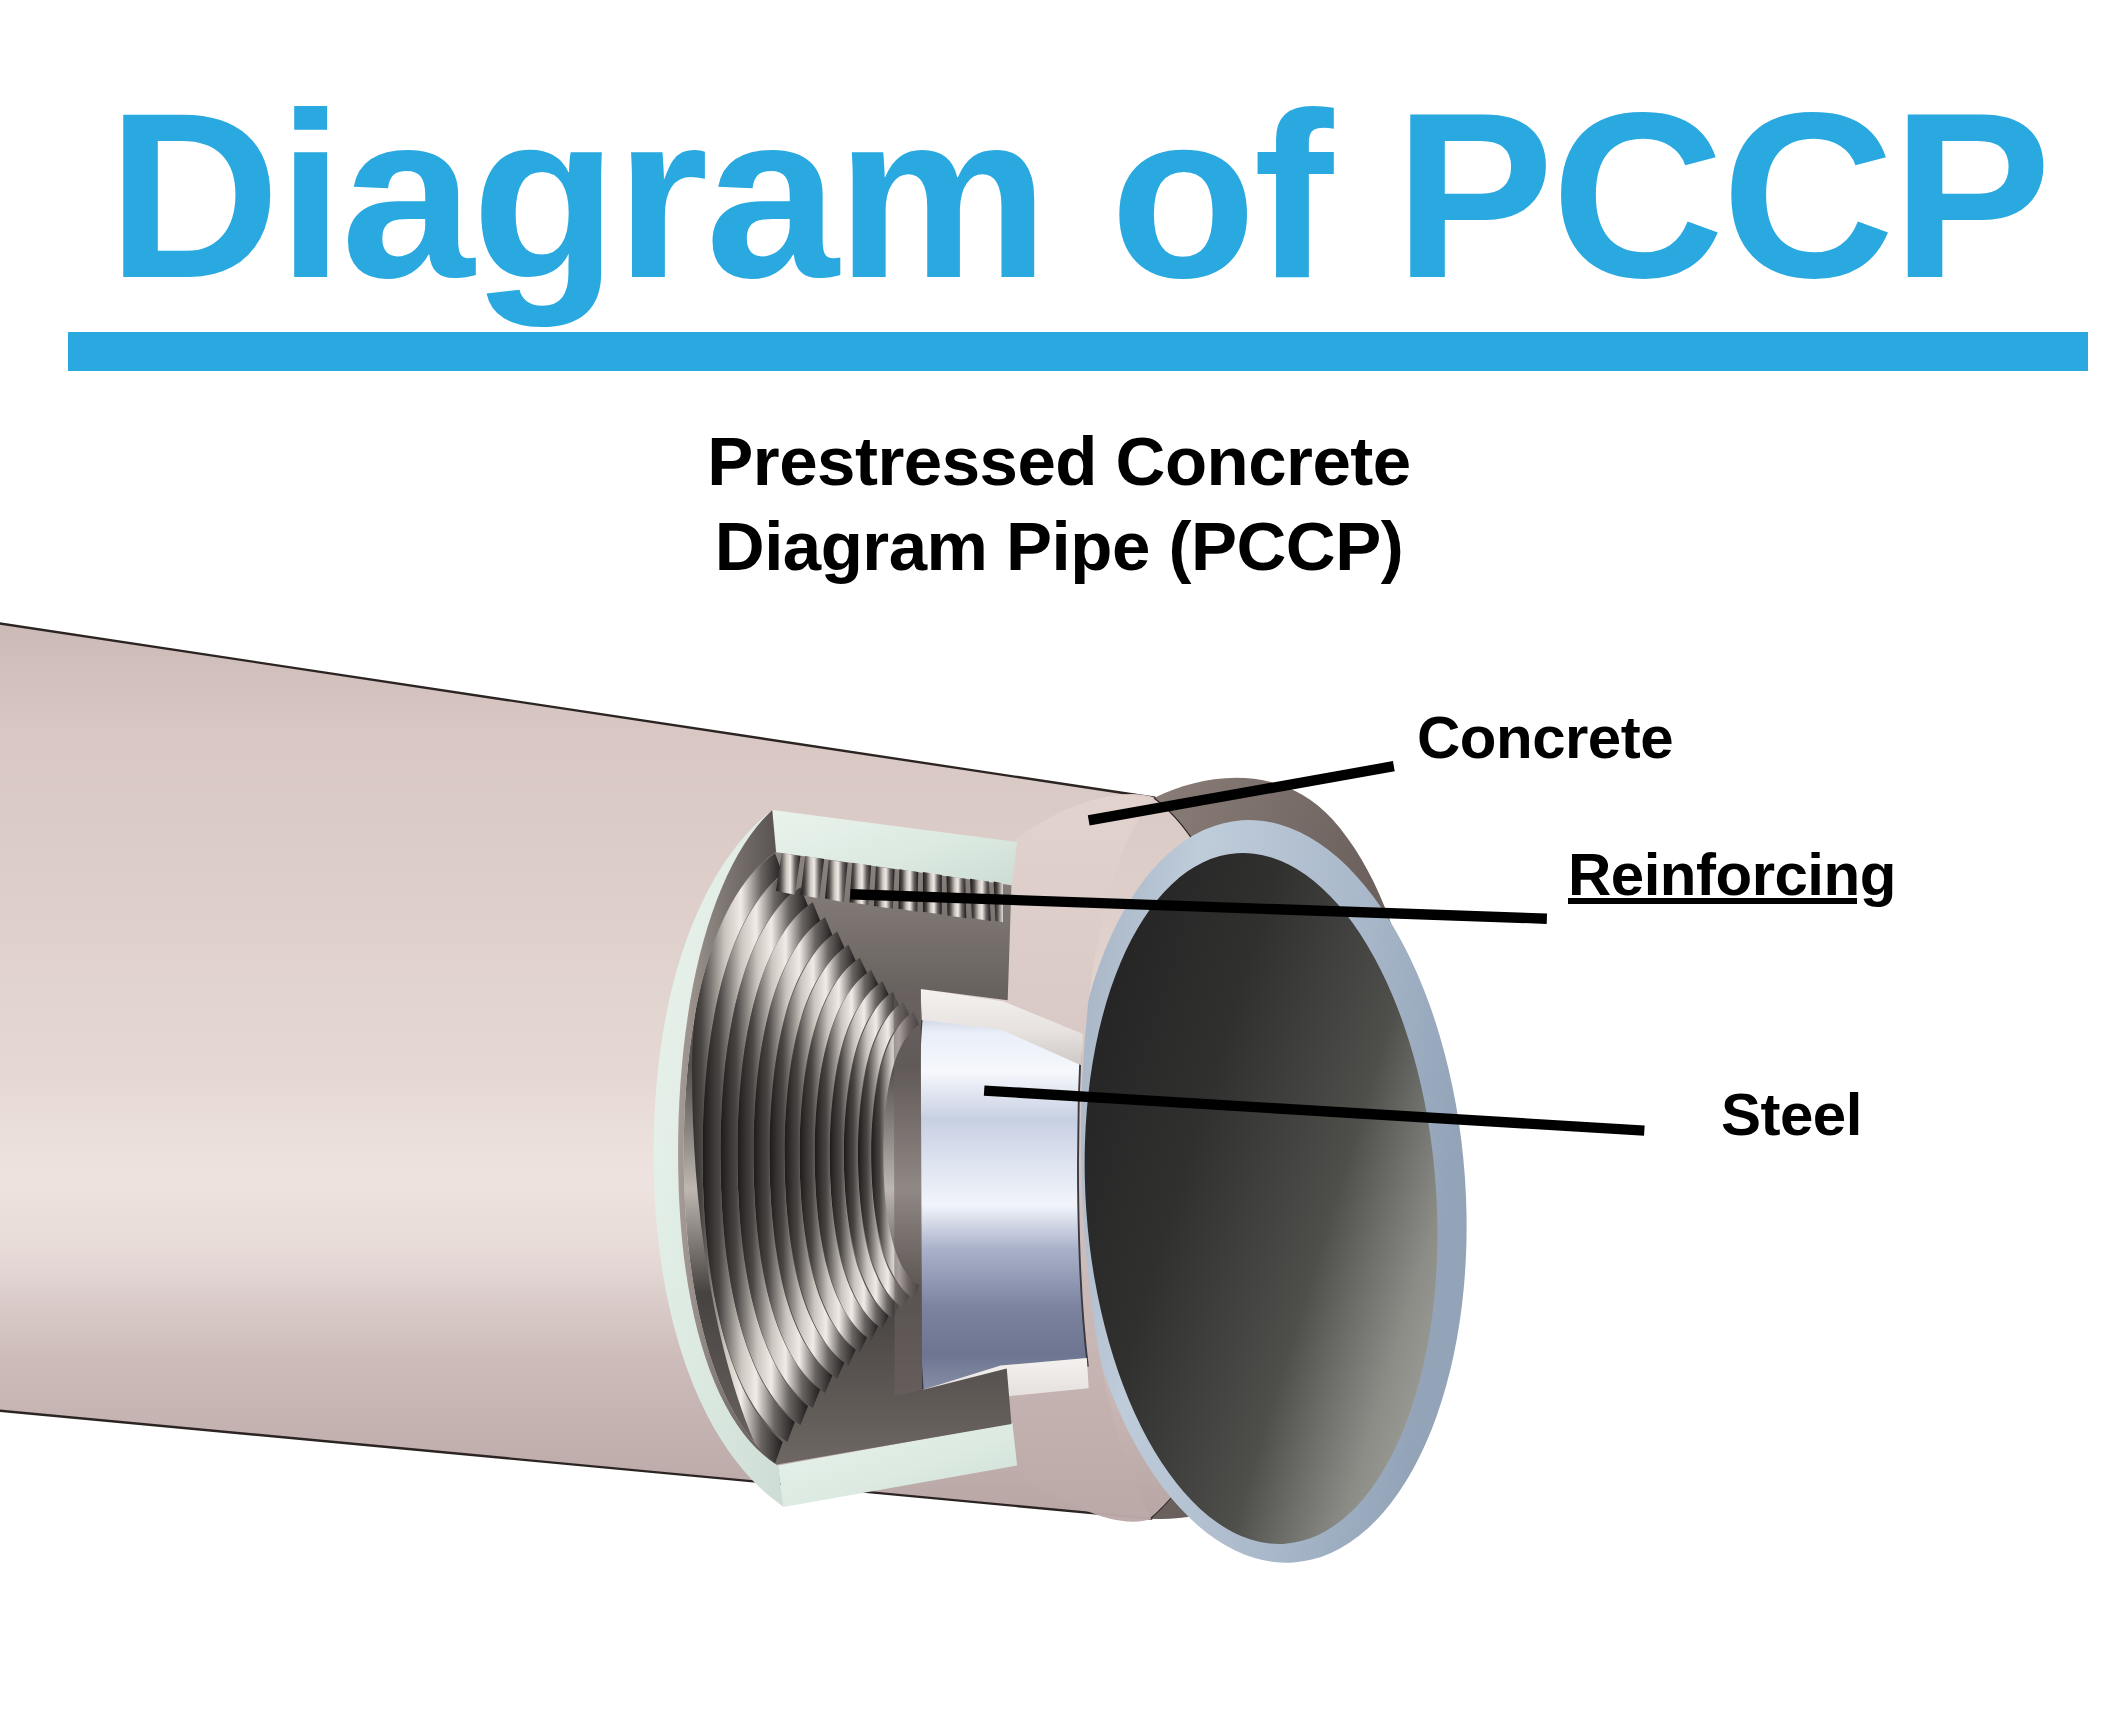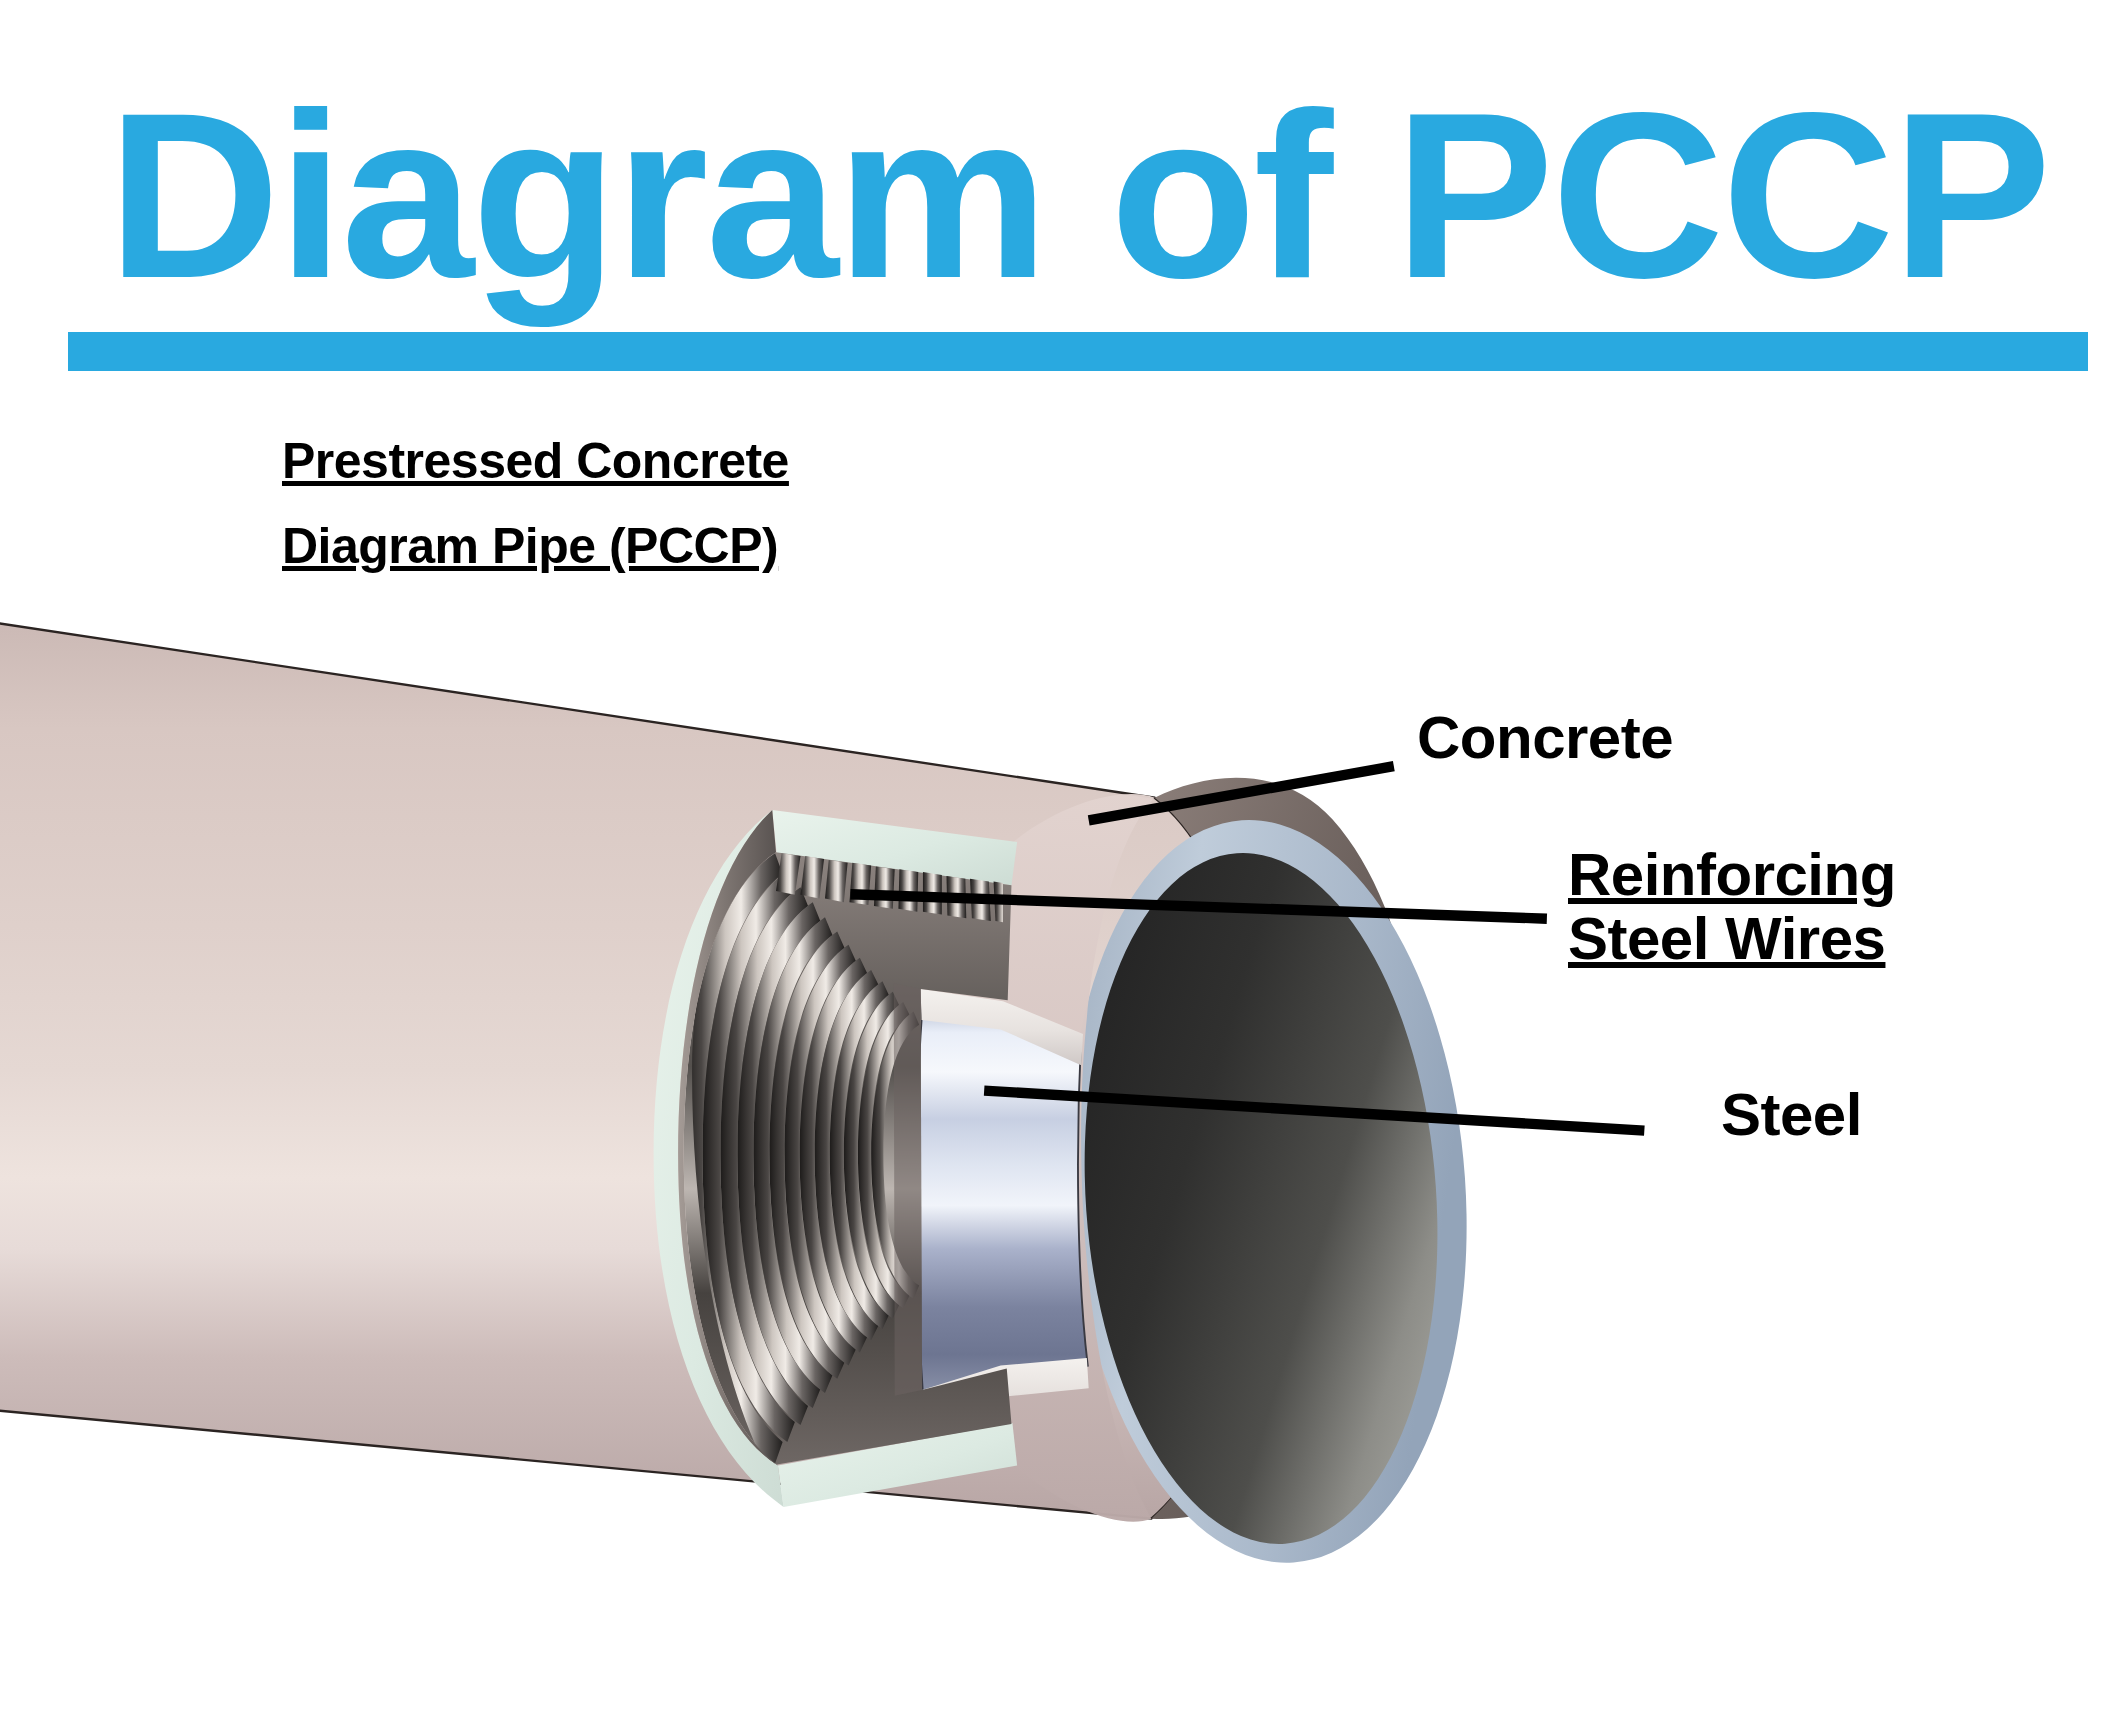--- a/index.html
+++ b/index.html
@@ -52,27 +52,27 @@
     height: 39px;
     background: #29a9e0;
   }
 
   
   #subtitle {
     position: absolute;
     left: 282px;
     top: 419px;
     width: 1554px;
+    text-align: center;
     color: #000000;
     font-family: "Liberation Sans Narrow", "Liberation Sans", sans-serif;
     font-weight: 700;
-    font-size: 50px;
+    font-size: 69px;
     line-height: 85px;
     letter-spacing: -0.5px;
-    text-decoration: underline;
   }
   #subtitle .sub-line { display: block; white-space: nowrap; }
 
   
   #illustration {
     position: absolute;
     left: 0;
     top: 0;
     width: 2119px;
     height: 1732px;
@@ -329,21 +329,20 @@
       </g>
     </svg>
   </div>
 
   <div id="label-concrete" class="callout-label">
     <span>Concrete</span>
   </div>
 
   <div id="label-wires" class="callout-label">
     <span class="lbl-line">Reinforcing</span>
-    <span class="lbl-line">Steel Wires</span>
   </div>
 
   <div id="label-steel" class="callout-label">
     <span>Steel</span>
   </div>
 
 </div>
 
 
 </body></html>

